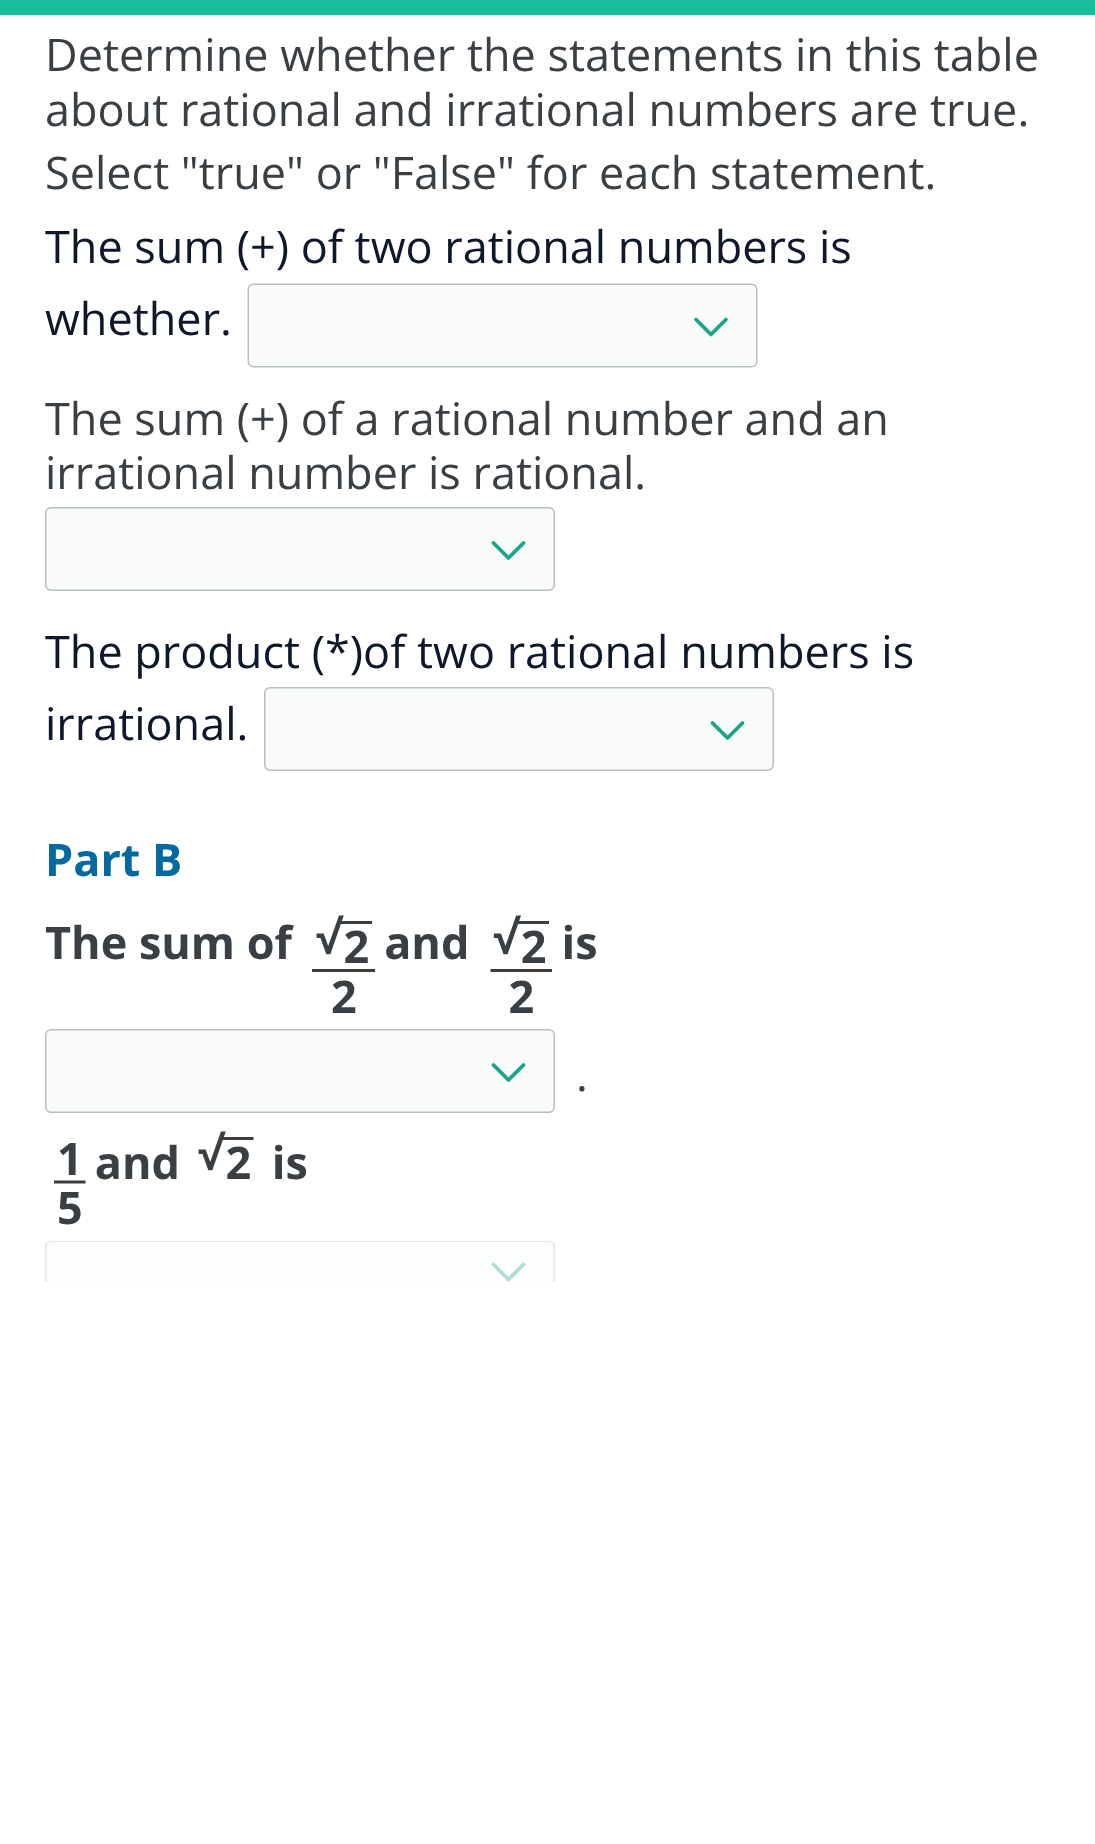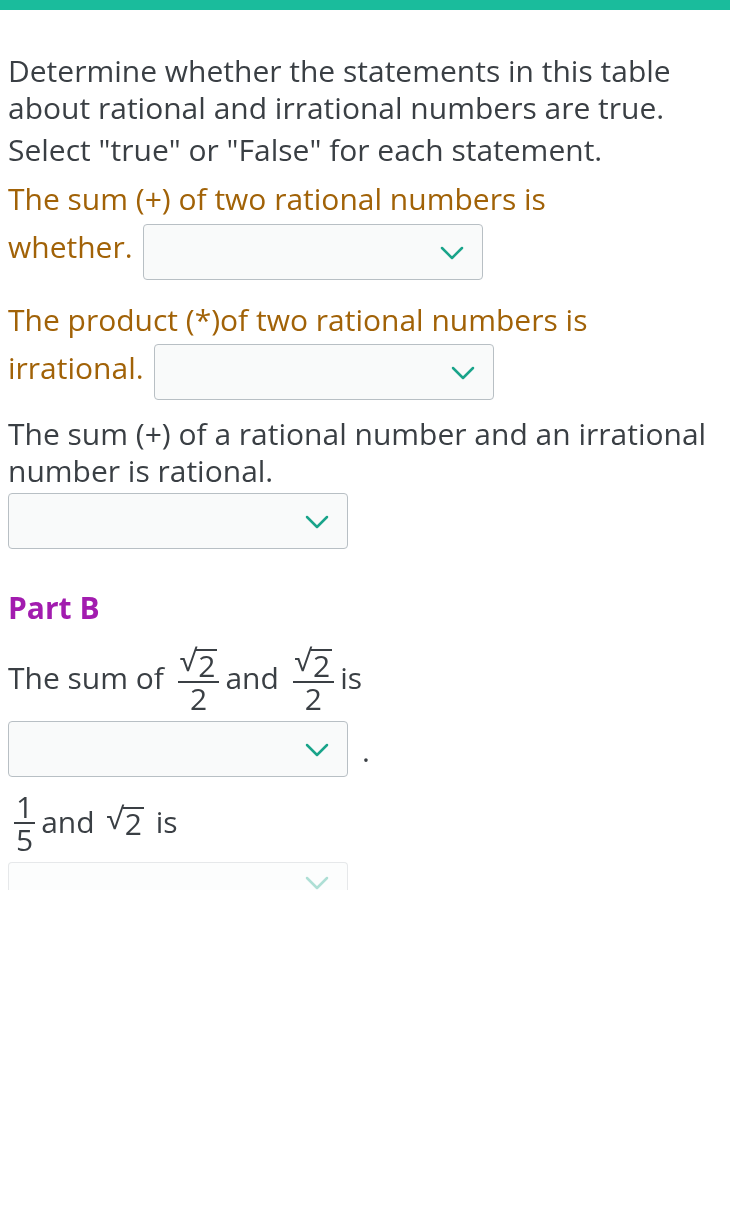--- a/index.html
+++ b/index.html
@@ -1,40 +1,40 @@
 <!DOCTYPE html>
 <html><head>
 <meta charset="utf-8">
 <style>
   * { box-sizing: border-box; margin: 0; padding: 0; }
   html, body { width: 730px; font-family: "Segoe UI", "Open Sans", Arial, sans-serif; color: #3a3f44; background: #fff; }
   .topbar { height: 10px; background: #1abc9c; }
-  .content { padding: 8px 14px 0 8px; margin-top: 35px; }
+  .content { padding: 8px 14px 0 30px; }
   .line { font-size: 30px; line-height: 1.22; color: #3a3f44; }
   .para { margin-bottom: 6px; }
-  .stmt { font-size: 30px; line-height: 1.6; color: #a16207; }
+  .stmt { font-size: 30px; line-height: 1.6; color: #0f172a; }
   .stmt-row { display: block; margin-top: 2px; margin-bottom: 14px; }
   .dropdown {
     display: inline-flex;
     align-items: center;
     justify-content: flex-end;
     vertical-align: middle;
     width: 340px;
     height: 56px;
     border: 1px solid #b8bfc4;
     border-radius: 4px;
     background: #f9fafa;
     padding-right: 18px;
     margin-left: 6px;
     position: relative;
     top: -2px;
   }
   .chev { color: #1aa48a; font-size: 26px; line-height: 1; }
-  .part-b-title { font-weight: 700; font-size: 30px; margin-top: 36px; margin-bottom: 4px; color: #a21caf; }
-  .math-row { font-size: 30px; display: flex; align-items: center; flex-wrap: wrap; gap: 0; margin-top: 14px; }
+  .part-b-title { font-weight: 700; font-size: 30px; margin-top: 36px; margin-bottom: 4px; color: #0369a1; }
+  .math-row { font-size: 30px; display: flex; flex-wrap: wrap; gap: 0; margin-top: 14px; font-weight: bold; }
   .math-row .txt { white-space: pre; }
   .frac { display: inline-flex; flex-direction: column; align-items: center; margin: 0 6px; position: relative; top: 2px; }
   .frac .num, .frac .den { font-size: 30px; line-height: 1.05; padding: 0 2px; }
   .frac .bar { width: 100%; border-top: 2px solid #3a3f44; }
   .sqrt { display: inline-flex; align-items: flex-start; }
   .sqrt .rad { font-size: 30px; line-height: 1; }
   .sqrt .arg { border-top: 2px solid #3a3f44; padding: 0 2px; line-height: 1; font-size: 30px; margin-top: 4px; }
   .drop-row { display: flex; align-items: center; gap: 14px; margin-top: 10px; margin-bottom: 10px; }
   .period { font-size: 30px; }
   .partial-dd {
@@ -72,35 +72,35 @@
       <span class="chev">
         <svg width="24" height="16" viewBox="0 0 24 16">
             <path d="M2 2 L12 12 L22 2" stroke="#1aa48a" stroke-width="2.5" fill="none" stroke-linecap="round" stroke-linejoin="round"></path>
           </svg>
       </span>
     </span>
   </div>
 
   
   <div class="stmt-row">
-    <span class="stmt">The product (*)of two rational numbers is</span><br>
-    <span class="stmt">irrational.</span>
-    <span class="dropdown">
+    <div class="line">The sum (+) of a rational number and an irrational number is rational.</div>
+    <span class="dropdown" style="margin-left:0; margin-top:6px;">
       <span class="chev">
         <svg width="24" height="16" viewBox="0 0 24 16">
             <path d="M2 2 L12 12 L22 2" stroke="#1aa48a" stroke-width="2.5" fill="none" stroke-linecap="round" stroke-linejoin="round"></path>
           </svg>
       </span>
     </span>
   </div>
 
   
   <div class="stmt-row">
-    <div class="line">The sum (+) of a rational number and an irrational number is rational.</div>
-    <span class="dropdown" style="margin-left:0; margin-top:6px;">
+    <span class="stmt">The product (*)of two rational numbers is</span><br>
+    <span class="stmt">irrational.</span>
+    <span class="dropdown">
       <span class="chev">
         <svg width="24" height="16" viewBox="0 0 24 16">
             <path d="M2 2 L12 12 L22 2" stroke="#1aa48a" stroke-width="2.5" fill="none" stroke-linecap="round" stroke-linejoin="round"></path>
           </svg>
       </span>
     </span>
   </div>
 
   
   <div class="part-b-title">Part B</div>

